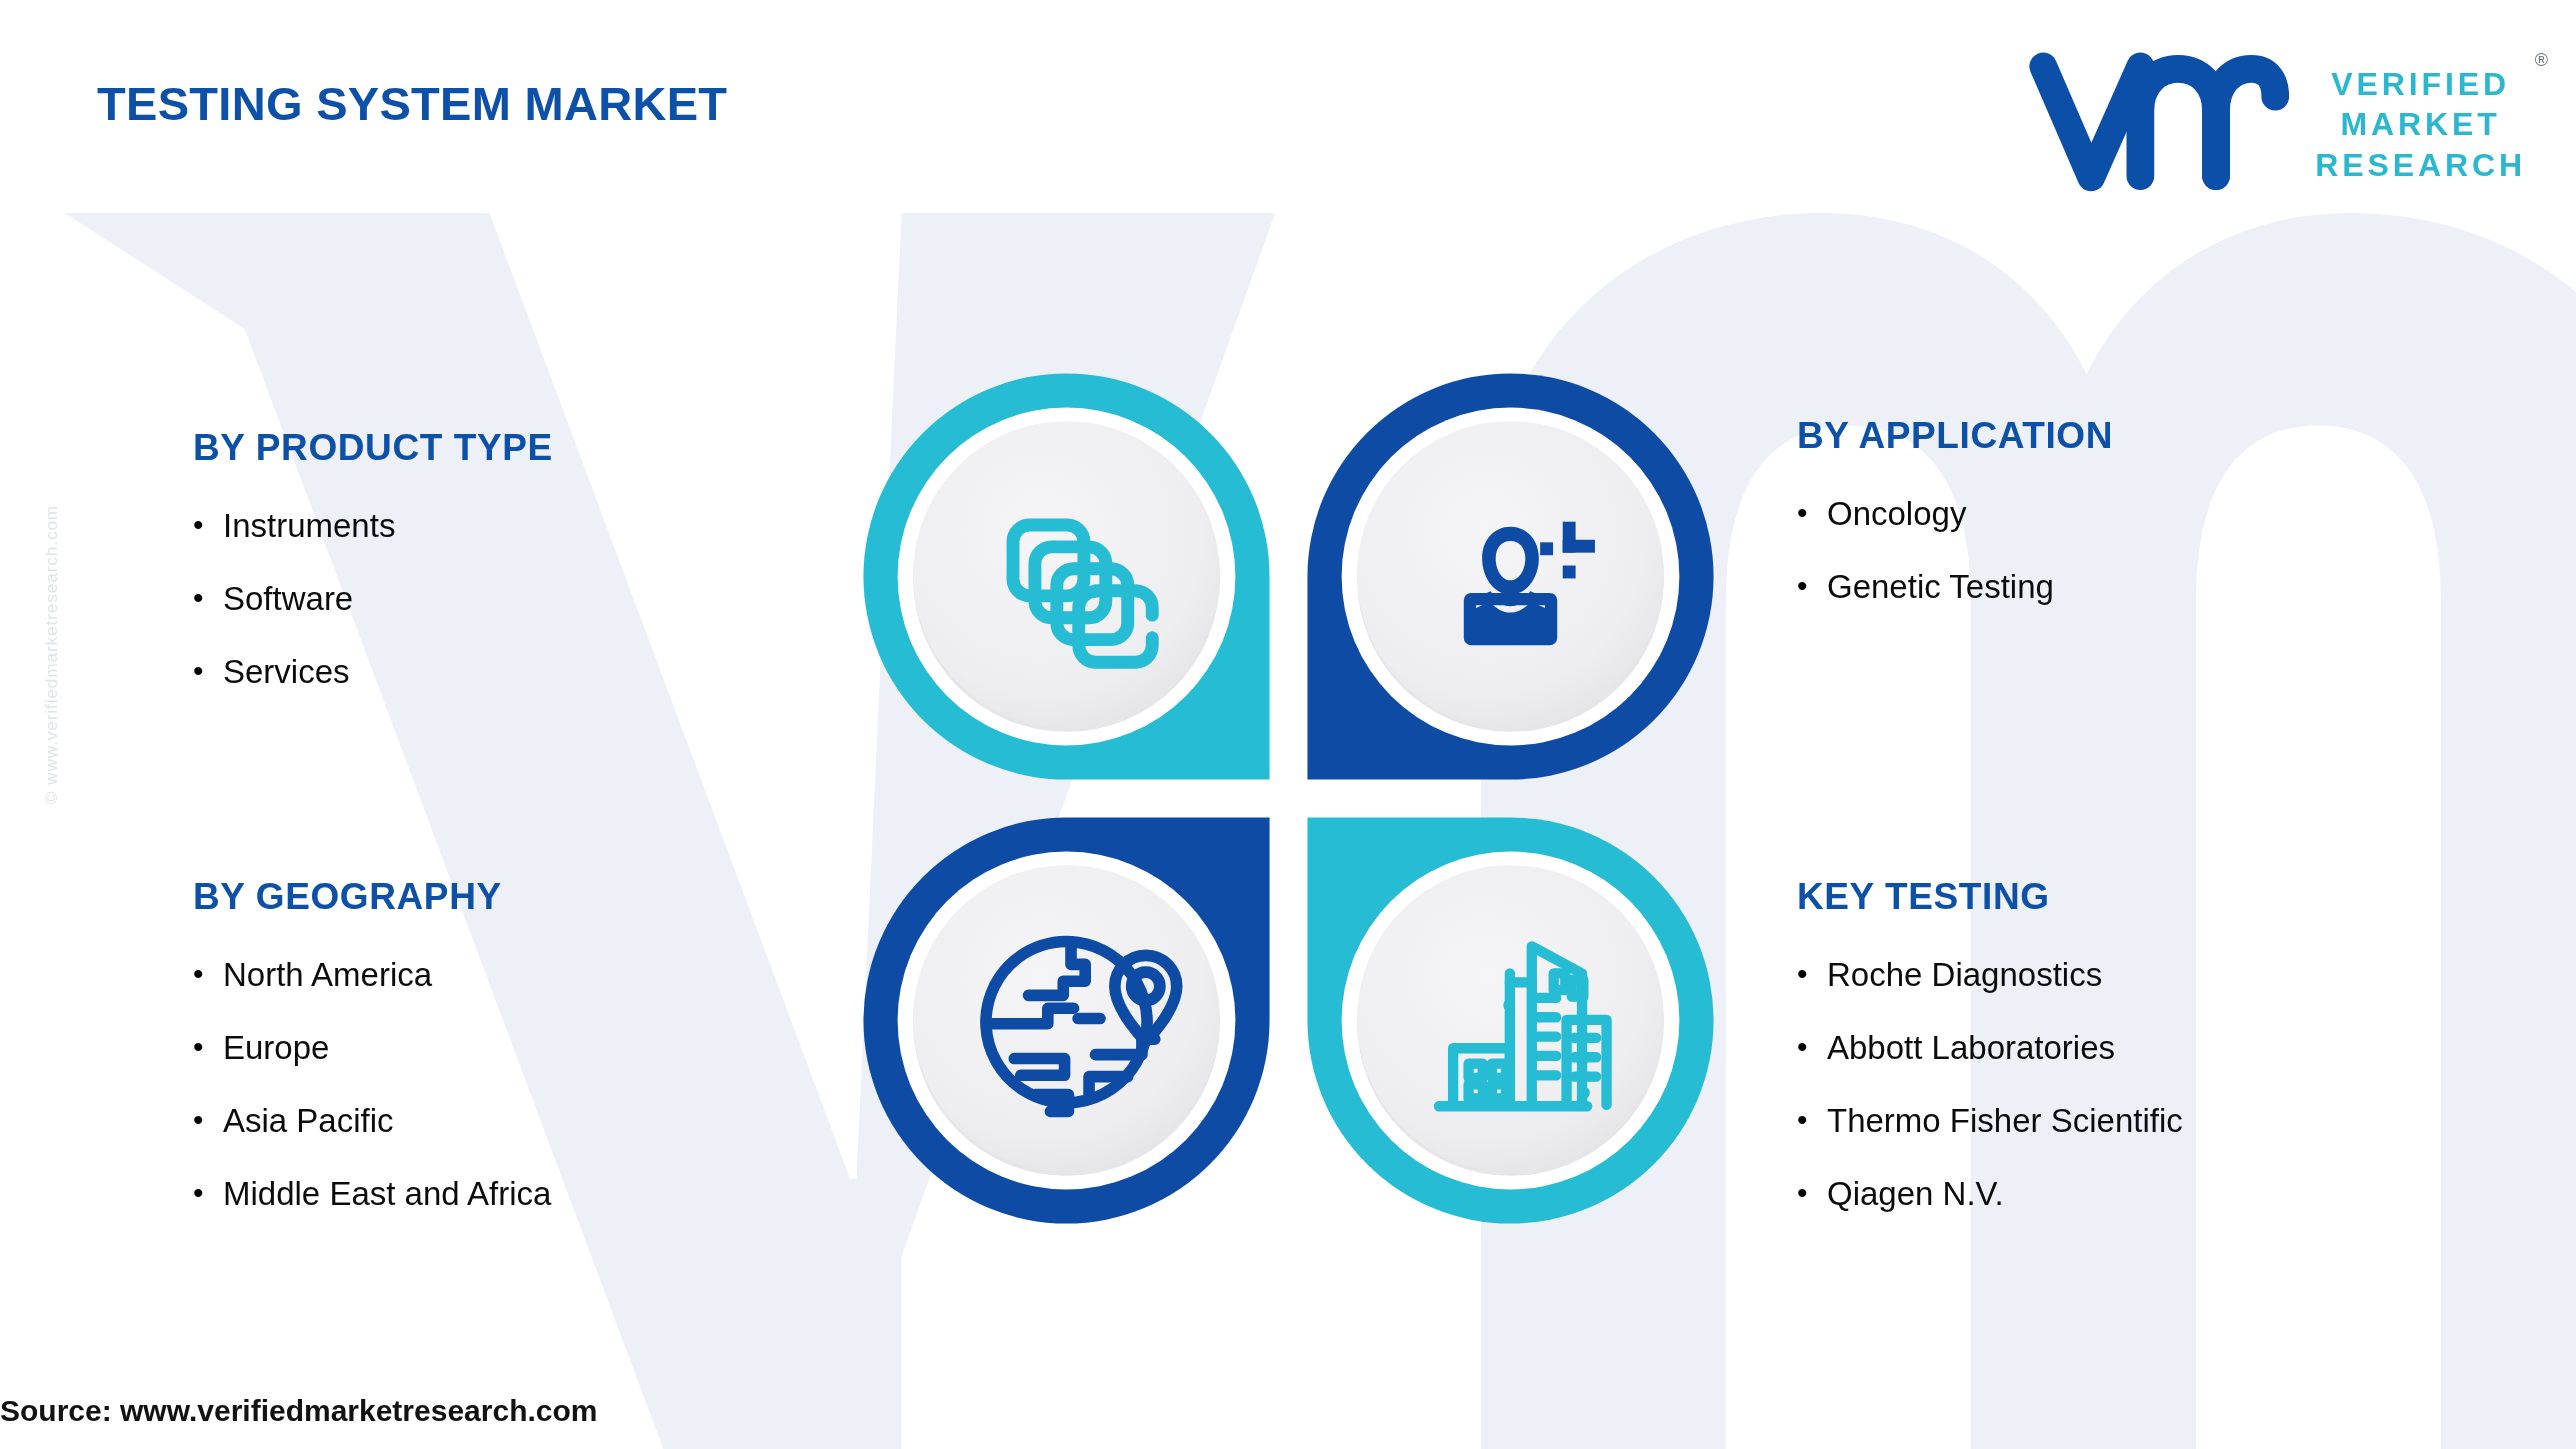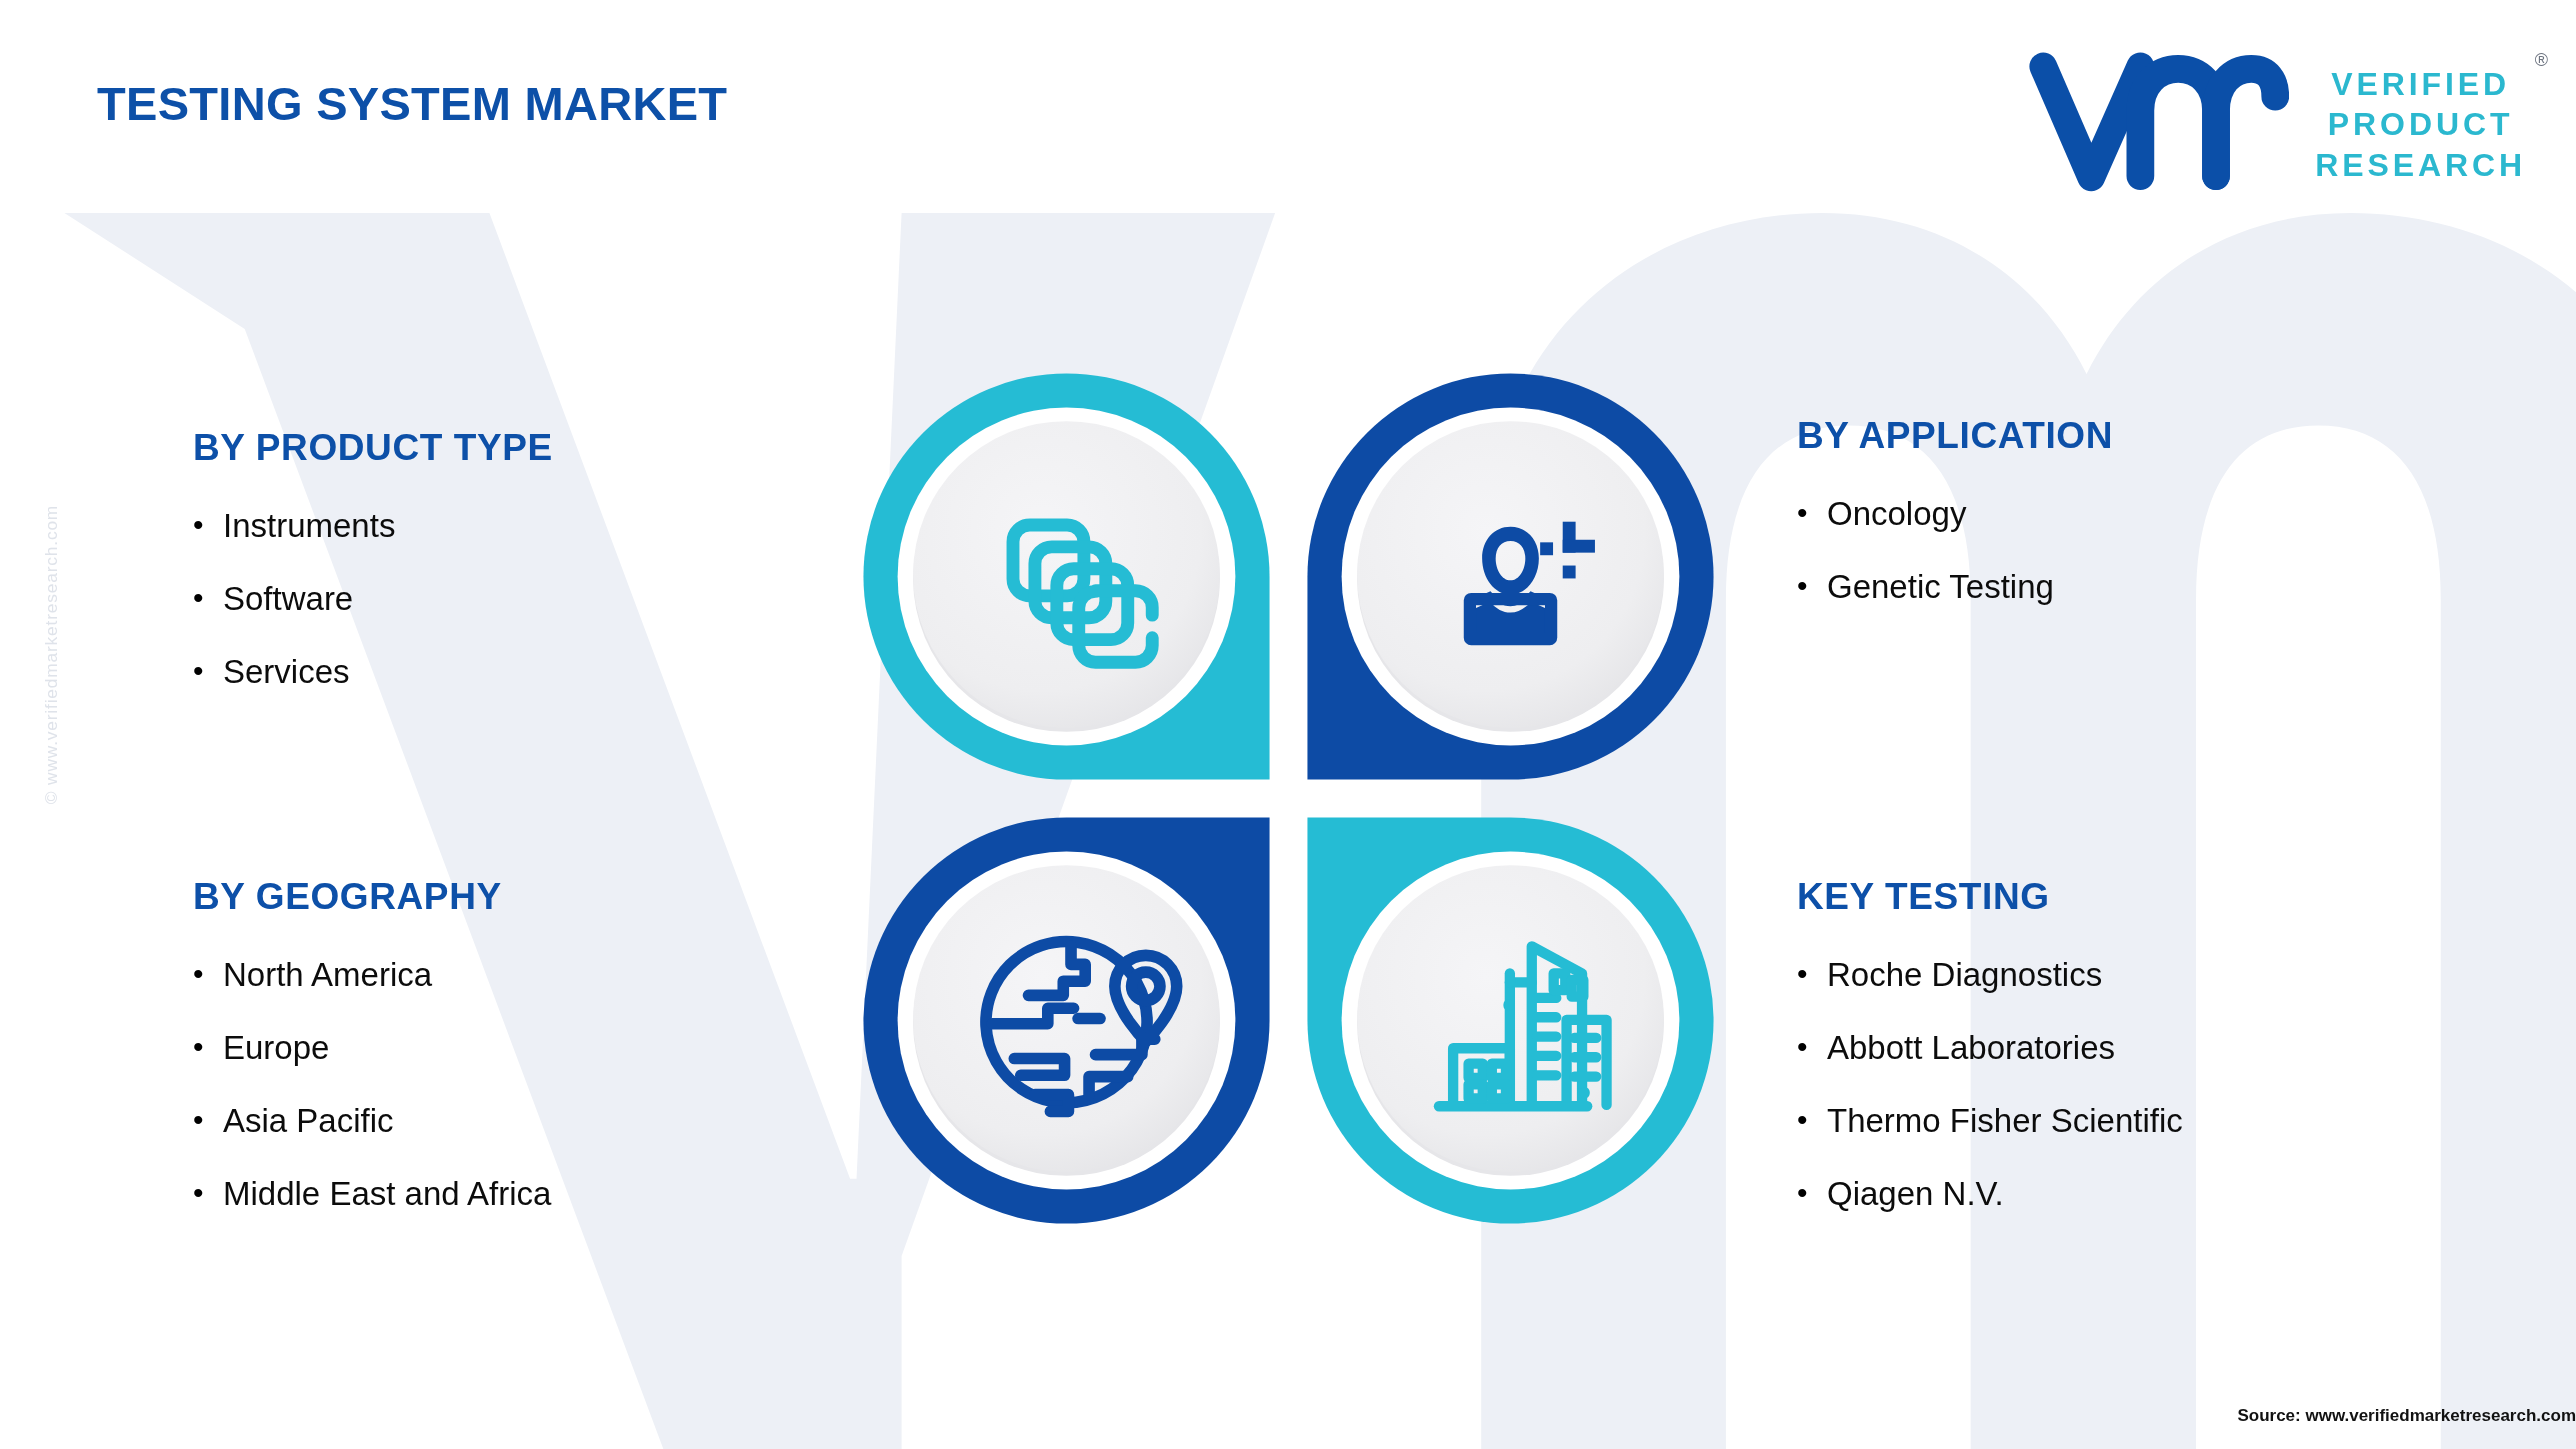--- a/index.html
+++ b/index.html
@@ -102,24 +102,23 @@
   .quad{position:absolute;width:419px;height:419px;}
   #quad-tl{left:0;top:0;}
   #quad-tr{left:444px;top:0;}
   #quad-bl{left:0;top:444px;}
   #quad-br{left:444px;top:444px;}
   .quad svg{width:100%;height:100%;display:block;}
 
   
   .source{
     position:absolute;left:0;right:0;top:1394px;
-    text-align:right;
-    font-size:17px;font-weight:700;color:#121212;
+    text-align:left;
+    font-size:30px;font-weight:700;color:#121212;
     z-index:5;
-    margin-top:12px;
   }
 </style>
 </head>
 <body>
 
 <div class="stage">
 
   <svg class="bg-watermark" viewBox="0 0 4000 1920" preserveAspectRatio="none">
     <g fill="#EDF0F6">
 
@@ -143,21 +142,21 @@
   <div class="logo">
     <svg class="logo-mark" viewBox="0 0 420 230">
       <g fill="none" stroke="#0b4fa8" stroke-width="44" stroke-linecap="round" stroke-linejoin="round">
         <path d="M32 26 L108 202 L186 26"></path>
         <path d="M186 200 L186 96 C186 56 212 30 246 30 C280 30 306 56 306 96 L306 200"></path>
         <path d="M306 200 L306 96 C306 56 330 30 362 30 C388 30 400 48 400 74"></path>
       </g>
     </svg>
     <div class="logo-words">
       <div>VERIFIED</div>
-      <div>PRODUCT</div>
+      <div>MARKET</div>
       <div>RESEARCH</div>
       <span class="logo-reg">®</span>
     </div>
   </div>
 
   <div class="col" id="col-product">
     <h3>BY PRODUCT TYPE</h3>
     <ul>
       <li>
         <span class="dot">•</span>

